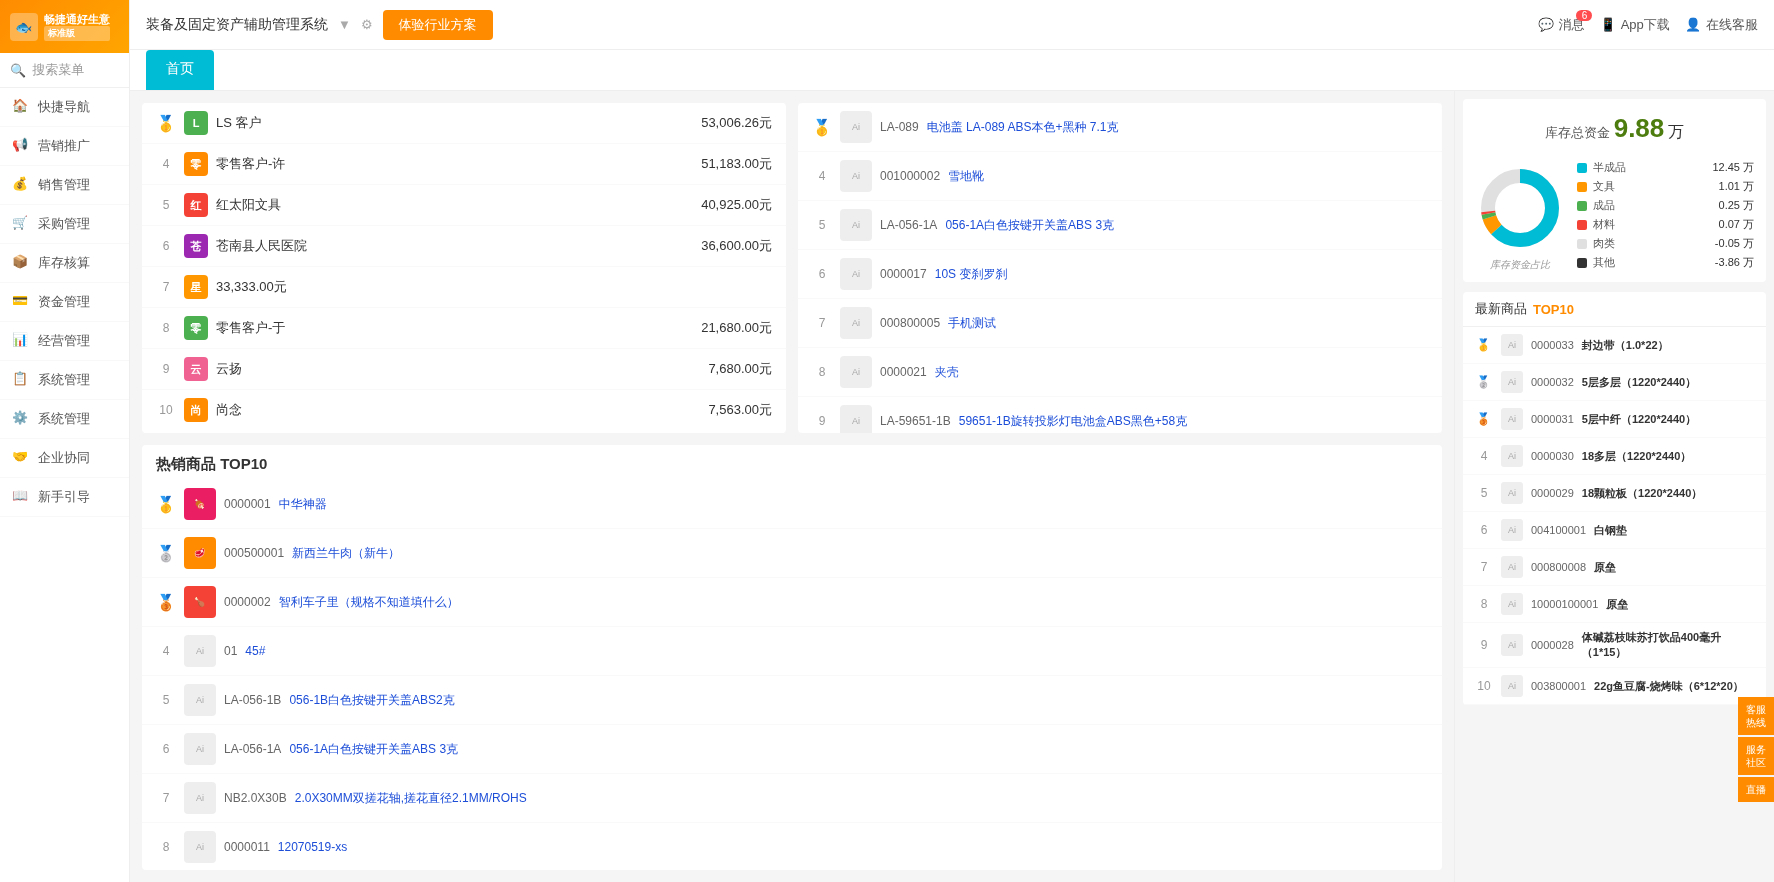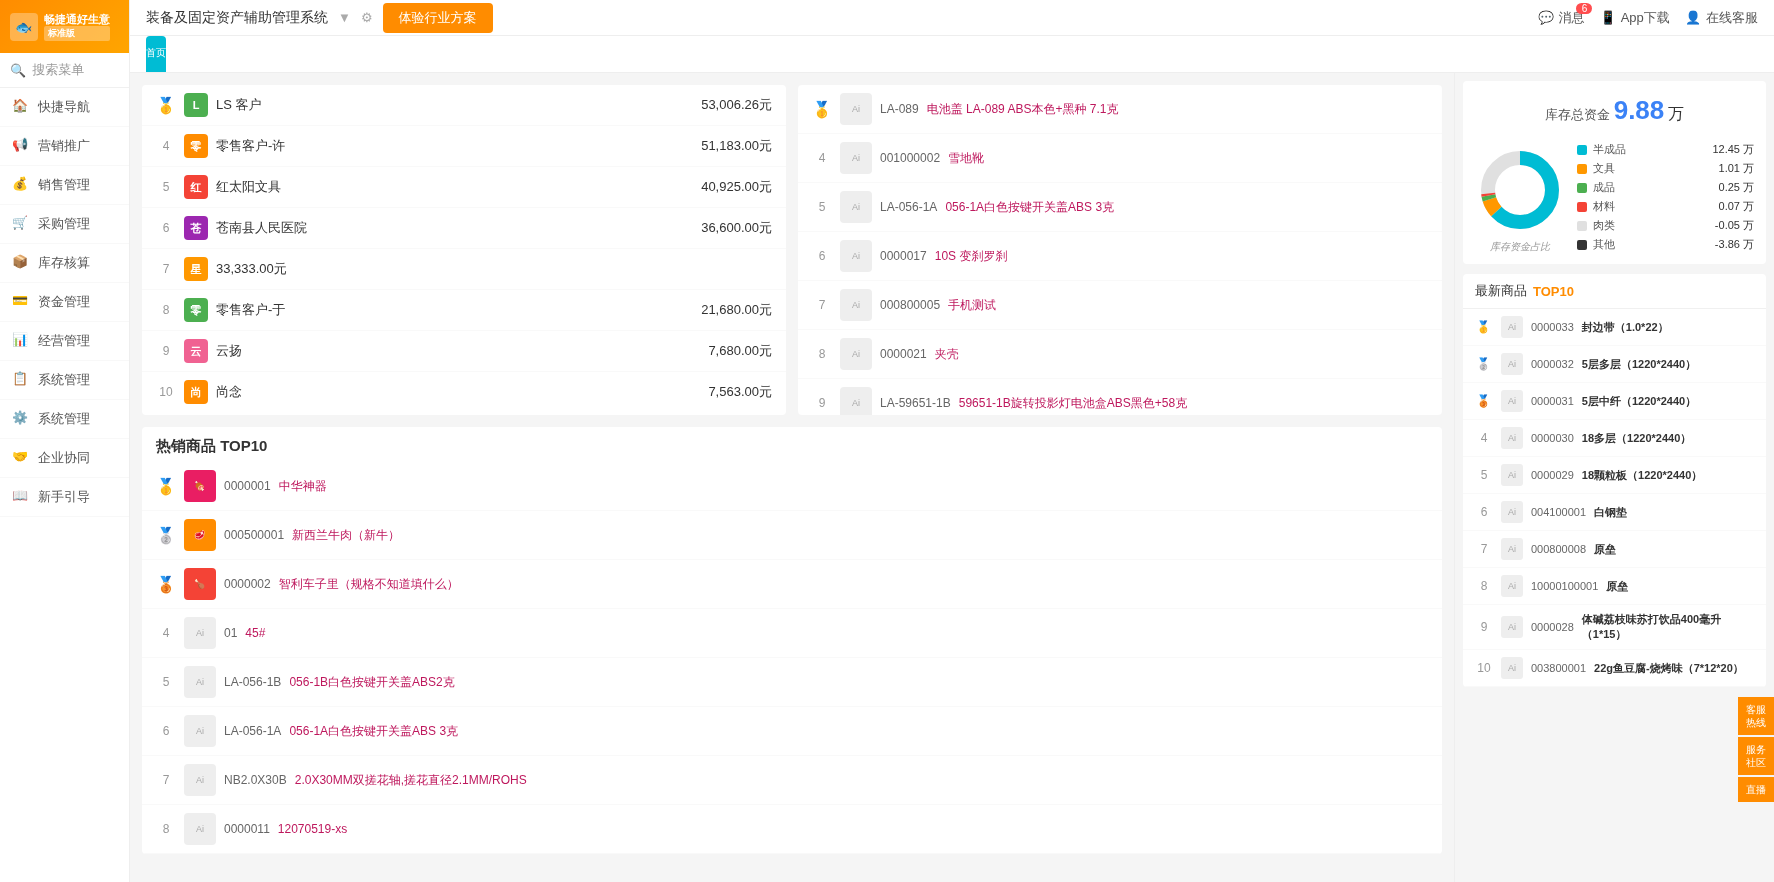--- a/index.html
+++ b/index.html
@@ -64,21 +64,21 @@
       display: flex;
       flex-direction: column;
       overflow: hidden;
     }
 
     
     .header {
       background: #fff;
       border-bottom: 1px solid #eee;
       padding: 0 16px;
-      height: 36px;
+      height: 50px;
       display: flex;
       align-items: center;
       justify-content: space-between;
       flex-shrink: 0;
     }
     .header-left {
       display: flex;
       align-items: center;
       gap: 10px;
     }
@@ -126,25 +126,25 @@
 
     
     .page-tabs {
       background: #fff;
       border-bottom: 1px solid #eee;
       padding: 0 16px;
       display: flex;
       flex-shrink: 0;
     }
     .page-tab {
-      padding: 10px 0;
+      padding: 10px 20px;
       cursor: pointer;
       color: #555;
       border-bottom: 2px solid transparent;
-      font-size: 10px;
+      font-size: 14px;
     }
     .page-tab.active {
       color: #fff;
       background: #00bcd4;
       border-radius: 4px 4px 0 0;
     }
 
     
     .content-area {
       display: flex;
@@ -218,21 +218,21 @@
       height: 32px;
       border-radius: 4px;
       background: #eee;
       display: flex;
       align-items: center;
       justify-content: center;
       flex-shrink: 0;
       overflow: hidden;
     }
     .product-code { color: #666; font-size: 12px; flex-shrink: 0; }
-    .product-name { color: #be185d; font-size: 12px; flex: 1; }
+    .product-name { color: #1d4ed8; font-size: 12px; flex: 1; }
 
     
     .rcard {
       background: #fff;
       border-radius: 4px;
       margin-bottom: 10px;
       overflow: hidden;
     }
     .rcard-header {
       padding: 8px 12px;
@@ -247,21 +247,21 @@
     
     .inventory-total {
       text-align: center;
       padding: 14px 12px 8px;
       font-size: 13px;
       color: #555;
     }
     .inventory-total .amount {
       font-size: 26px;
       font-weight: bold;
-      color: #3b82f6;
+      color: #4d7c0f;
     }
     .inventory-total .unit { font-size: 16px; color: #333; }
 
     
     .chart-area {
       display: flex;
       align-items: center;
       padding: 8px 12px;
       gap: 12px;
     }
@@ -742,21 +742,21 @@
           <div class="latest-row">
             <span class="latest-rank">9</span>
             <div class="latest-img">Ai</div>
             <span class="latest-code">0000028</span>
             <span class="latest-name">体碱荔枝味苏打饮品400毫升（1*15）</span>
           </div>
           <div class="latest-row">
             <span class="latest-rank">10</span>
             <div class="latest-img">Ai</div>
             <span class="latest-code">003800001</span>
-            <span class="latest-name">22g鱼豆腐-烧烤味（7*12*20）</span>
+            <span class="latest-name">22g鱼豆腐-烧烤味（6*12*20）</span>
           </div>
         </div>
       </div>
     </div>
   </div>
 </div>
 
 <div class="float-buttons">
   <div class="float-btn" style="white-space:pre-line">客服
 热线</div>

